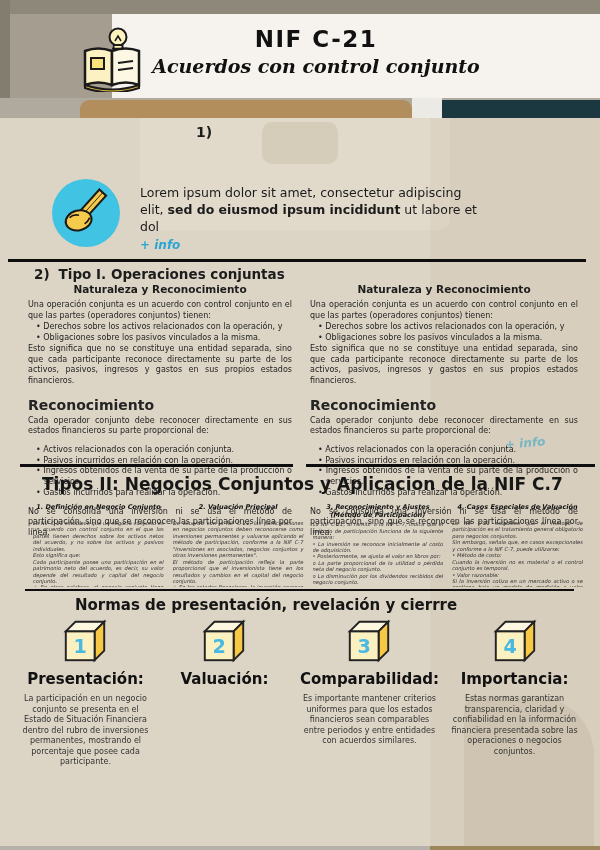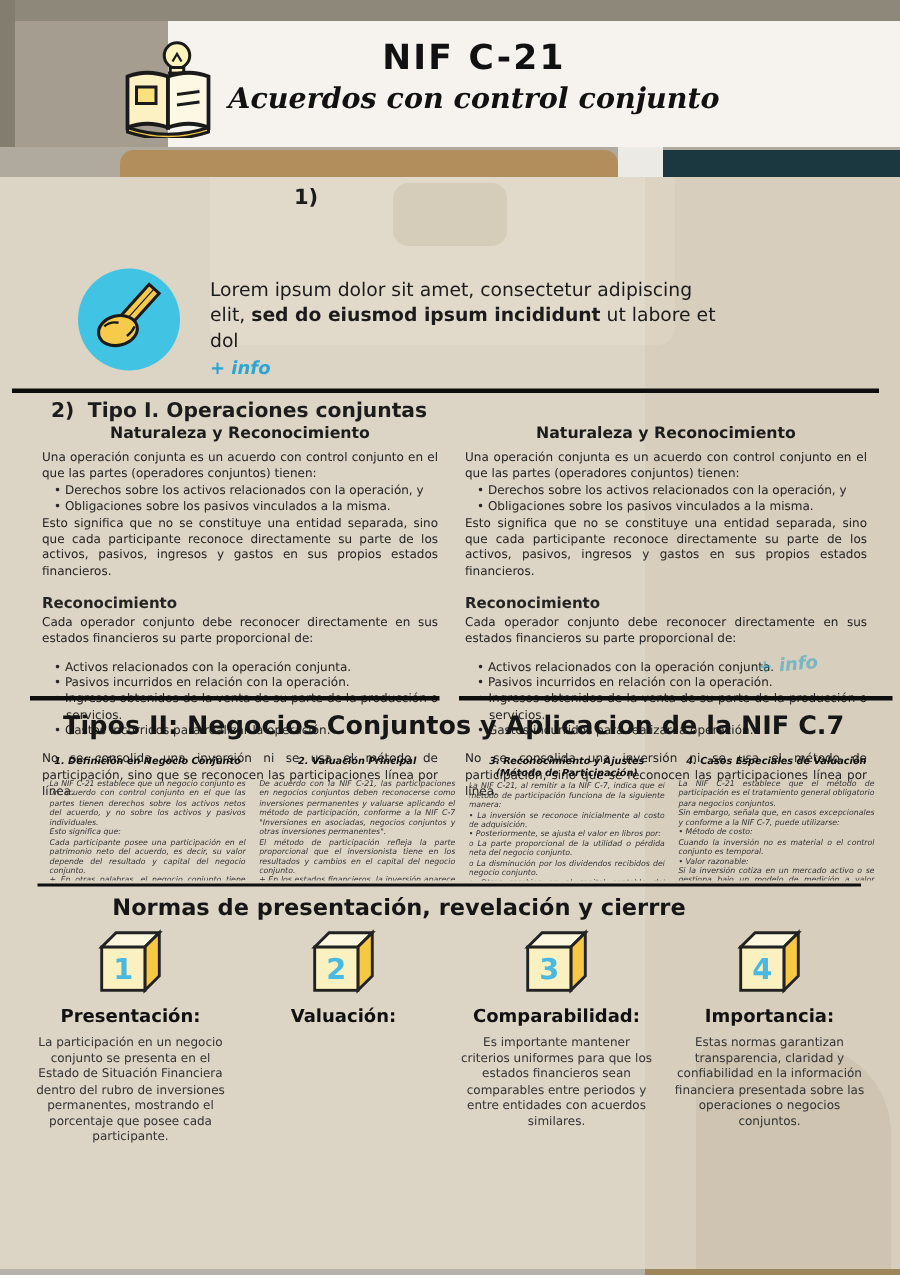--- a/index.html
+++ b/index.html
@@ -55,35 +55,35 @@
   .s2-col{top:283px;}
   .s2-col.left{left:28px;width:264px;}
   .s2-col.right{left:310px;width:268px;}
   .s2-sub{text-align:center;font-weight:bold;font-size:10.5px;margin-bottom:5px;}
   .s2-body{font-size:8px;line-height:1.34;text-align:justify;color:#242424;}
   .s2-body p{margin:0 0 1px 0;}
   .s2-body ul{margin:0 0 0 6px;padding:0;list-style:none;}
   .s2-body ul.spaced{margin-top:8px;margin-bottom:8px;}
   .s2-body li{padding-left:10px;text-indent:-8px;}
   .s2-body li::before{content:"•  ";}
-  .s2-h2{font-weight:bold;font-size:10px;margin-top:9px;margin-bottom:1px;}
+  .s2-h2{font-weight:bold;font-size:14px;margin-top:9px;margin-bottom:1px;}
   .watermark-info{left:505px;top:436px;font-size:12px;font-weight:bold;font-style:italic;
                   color:rgba(38,164,199,0.55);transform:rotate(-5deg);}
 
   .s3-title{left:42px;top:474px;font-size:17px;font-weight:bold;color:#161616;}
   .s3-grid{left:33px;top:503px;width:550px;display:grid;grid-template-columns:repeat(4,1fr);gap:9px;font-style:italic;}
   .s3-col{height:84px;overflow:hidden;}
   .s3-head{text-align:center;font-weight:bold;font-size:6.5px;line-height:1.25;min-height:15px;margin-bottom:2px;color:#111;}
   .s3-body{font-size:5.2px;line-height:1.24;text-align:justify;white-space:pre-line;color:#333;}
 
   .s4-title{left:0;top:596px;width:532px;text-align:center;font-size:15px;font-weight:bold;color:#161616;}
   .s4-grid{left:22px;top:617px;width:556px;display:grid;grid-template-columns:repeat(4,1fr);gap:12px;}
   .s4-item{text-align:center;}
   .cube-wrap{display:flex;justify-content:center;}
-  .s4-label{font-weight:bold;font-size:12px;margin-top:5px;color:#111;}
+  .s4-label{font-weight:bold;font-size:15px;margin-top:5px;color:#111;}
   .s4-text{font-size:8px;line-height:1.32;margin-top:6px;color:#333;}
 
   .bottom-strip{left:0;top:846px;width:600px;height:4px;z-index:6;}
   .bs-left{position:absolute;left:0;top:0;width:430px;height:4px;background:#b6b1ab;}
   .bs-right{position:absolute;left:430px;top:0;width:170px;height:4px;background:#9d8659;}
 </style>
 </head>
 <body>
 
 <div class="page">

